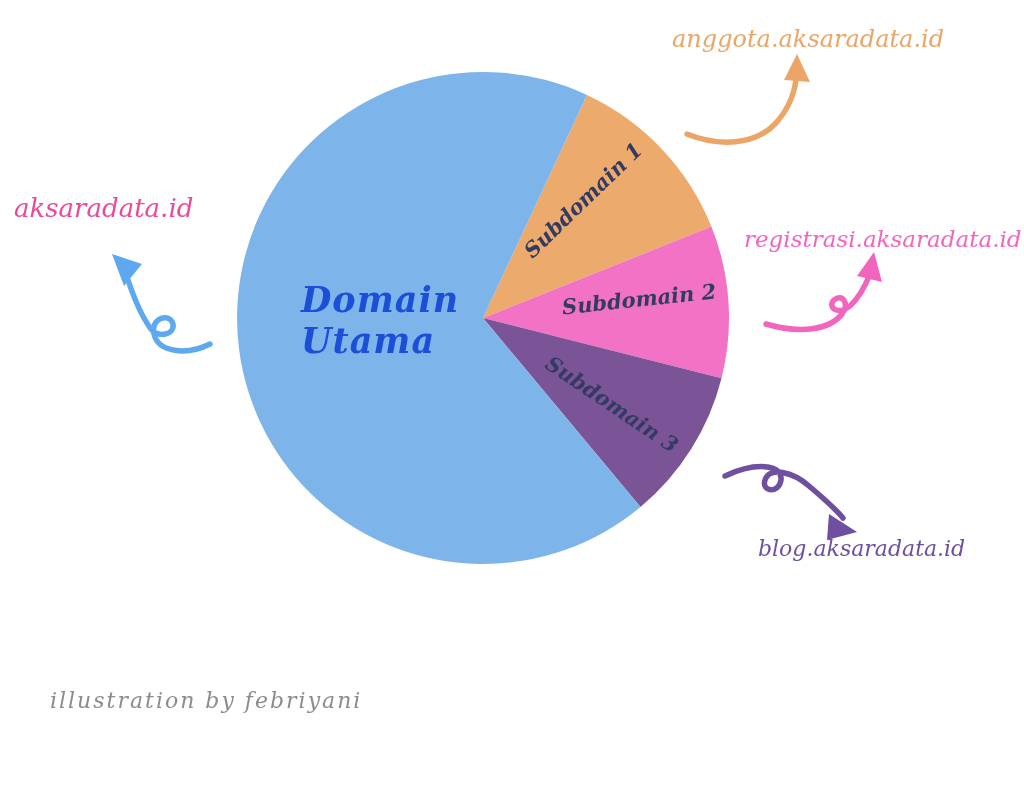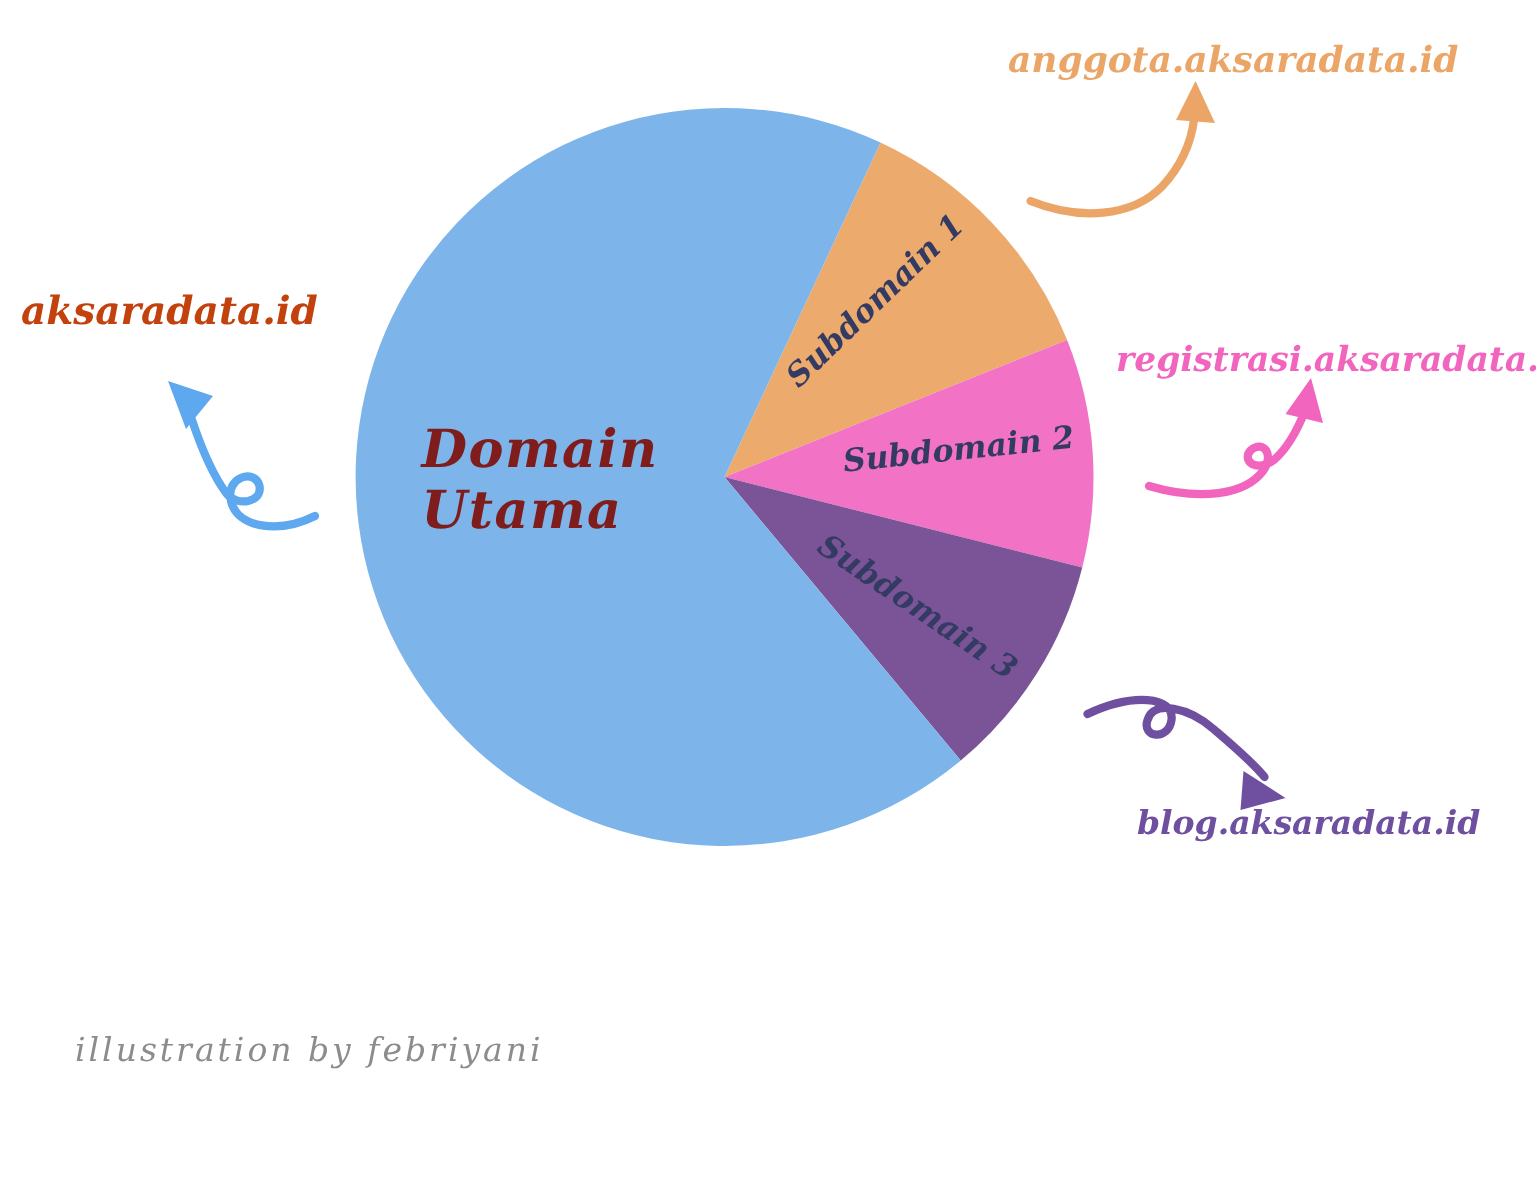--- a/index.html
+++ b/index.html
@@ -13,21 +13,21 @@
     left:281px;top:279px;width:175px;
     font-size:35px;line-height:1.18;letter-spacing:1px;
   }
   .slice-label{
     font-size:21px;white-space:nowrap;
     transform-origin:center center;
   }
   .slice-label.sub1{left:583px;top:200px;transform:translate(-50%,-50%) rotate(-44deg);}
   .slice-label.sub2{left:639px;top:299px;transform:translate(-50%,-50%) rotate(-6deg);}
   .slice-label.sub3{left:612px;top:404px;transform:translate(-50%,-50%) rotate(34deg);}
-  .domain-label{position:absolute;font-weight:bold;font-style:italic;white-space:nowrap;}
+  .domain-label{position:absolute;font-weight:normal;font-style:italic;white-space:nowrap;}
   .lbl-aksaradata{left:14px;top:193px;font-size:26px;}
   .lbl-anggota{left:672px;top:25px;font-size:24px;}
   .lbl-registrasi{left:744px;top:226px;font-size:23px;}
   .lbl-blog{left:758px;top:536px;font-size:22px;}
   .arrow{position:absolute;overflow:visible;}
   .arrow .tail{fill:none;stroke-width:5.5px;stroke-linecap:round;stroke-linejoin:round;}
   #arrow-blue{left:98px;top:240px;}
   #arrow-orange{left:675px;top:50px;}
   #arrow-pink{left:756px;top:246px;}
   #arrow-purple{left:713px;top:456px;}
@@ -42,29 +42,29 @@
 
 <div class="canvas">
 
   <svg id="pie-svg" width="1024" height="788" viewBox="0 0 1024 788">
       <path d="M 483 318 L 587 95 A 246 246 0 0 1 711.4 226.6 Z" fill="#edaa6d"></path>
       <path d="M 483 318 L 711.4 226.6 A 246 246 0 0 1 721.5 378.3 Z" fill="#f272c5"></path>
       <path d="M 483 318 L 721.5 378.3 A 246 246 0 0 1 640.5 507 Z" fill="#7a5496"></path>
       <path d="M 483 318 L 640.5 507 A 246 246 0 1 1 587 95 Z" fill="#7db4ea"></path>
     </svg>
 
-  <div class="label main-slice-label" style="color: #7f1d1d;">Domain Utama</div>
+  <div class="label main-slice-label" style="color: #1d4ed8; margin-left: 20px;">Domain Utama</div>
 
   <div class="label slice-label sub1" style="color: rgb(51, 59, 99);">Subdomain 1</div>
 
   <div class="label slice-label sub2" style="color: rgb(51, 59, 99);">Subdomain 2</div>
 
   <div class="label slice-label sub3" style="color: rgb(51, 59, 99);">Subdomain 3</div>
 
-  <div class="domain-label lbl-aksaradata" style="color: #c2410c; text-align: right;">aksaradata.id</div>
+  <div class="domain-label lbl-aksaradata" style="color: #ec4899; text-align: right;">aksaradata.id</div>
 
   <div class="domain-label lbl-anggota" style="color: rgb(235, 165, 102);">anggota.aksaradata.id</div>
 
   <div class="domain-label lbl-registrasi" style="color: rgb(241, 101, 191);">registrasi.aksaradata.id</div>
 
   <div class="domain-label lbl-blog" style="color: rgb(111, 79, 159);">blog.aksaradata.id</div>
 
   <svg id="arrow-blue" class="arrow" width="130" height="125" viewBox="0 0 130 125">
     <path class="tail" d="M 112 104 C 88 116, 60 112, 56 94 C 52 78, 72 72, 75 84 C 77 95, 60 98, 53 89 C 44 77, 36 58, 30 40" style="stroke: rgb(94, 168, 239);"></path>
     <path class="head" d="M 14 14 L 44 24 L 26 46 Z" style="fill: rgb(94, 168, 239);"></path>

